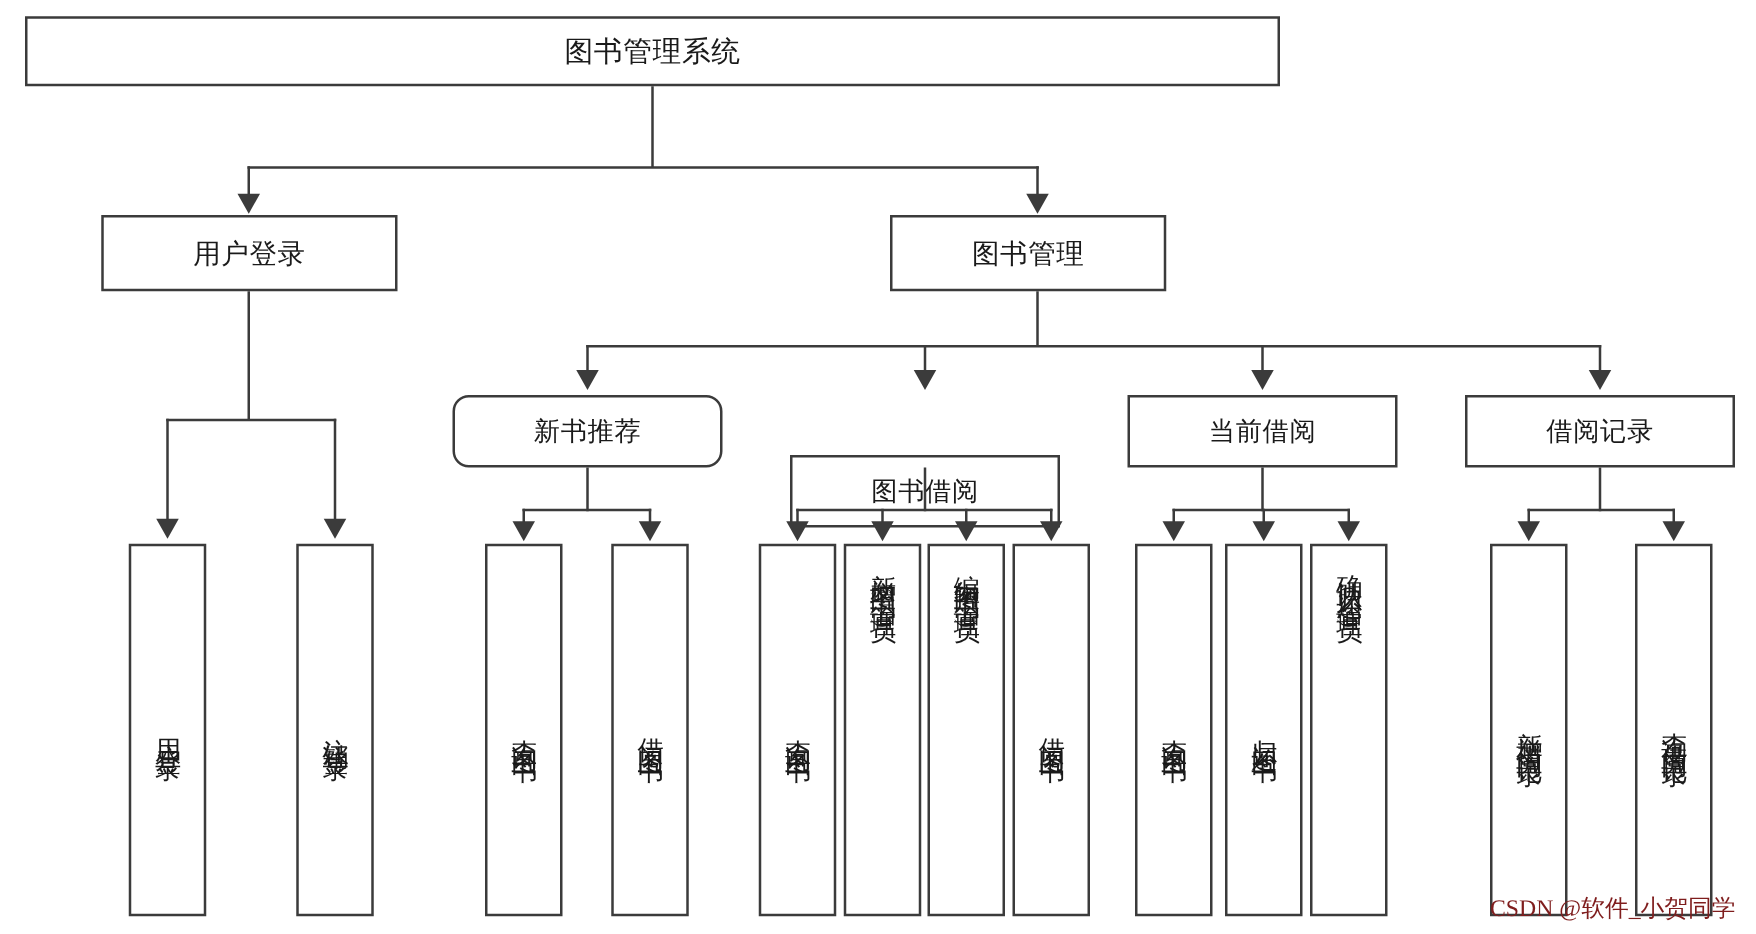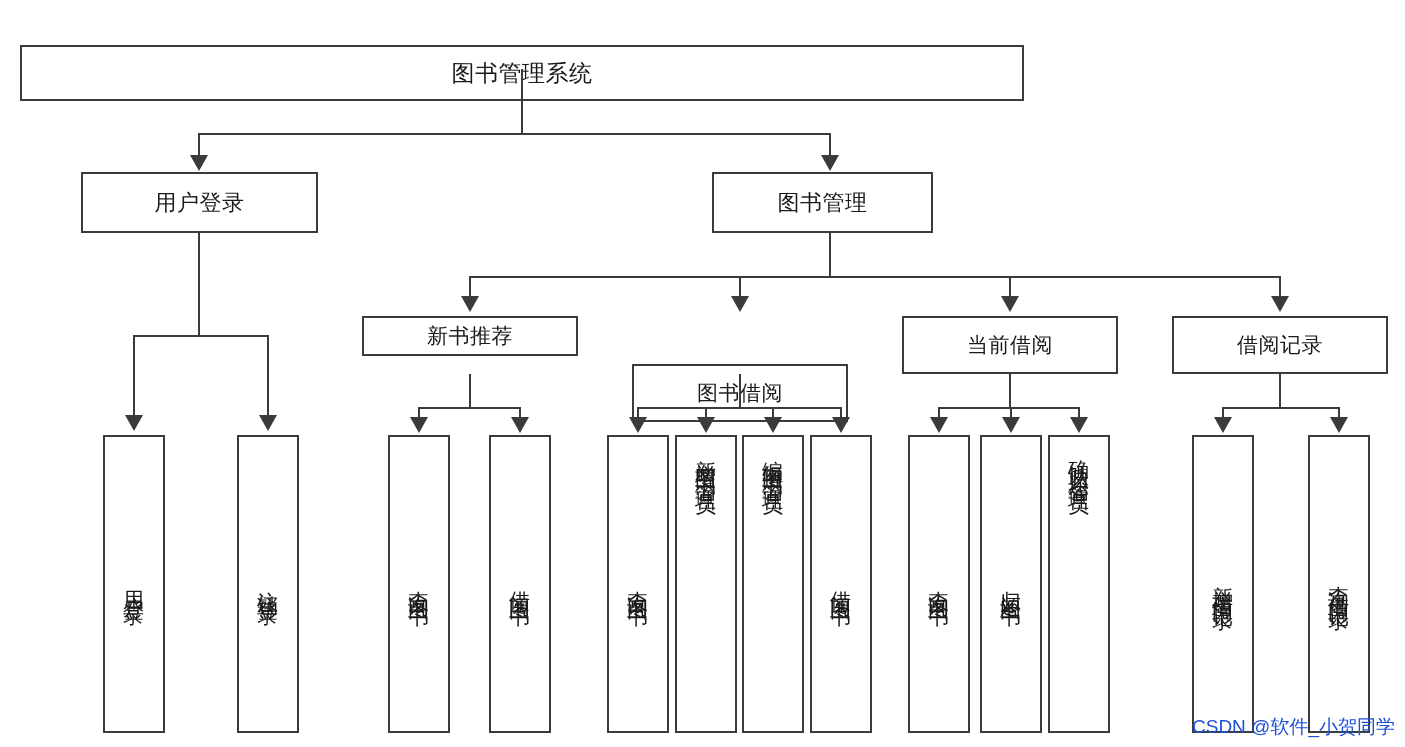--- a/index.html
+++ b/index.html
@@ -26,21 +26,20 @@
     background: #ffffff;
     color: #1a1a1a;
     display: flex;
     align-items: center;
     justify-content: center;
     text-align: center;
     letter-spacing: 0.5px;
   }
   .node.root {
     font-size: 23px;
-    margin-top: 32px;
   }
   .node.level1 {
     font-size: 22px;
   }
   .node.level2 {
     font-size: 21px;
   }
   
   .node.leaf {
     font-size: 21px;
@@ -74,23 +73,24 @@
     height: 0;
     border-left: 9px solid transparent;
     border-right: 9px solid transparent;
     border-top: 16px solid #3b3b3b;
   }
 
   
   .watermark {
     position: absolute;
     font-size: 19px;
-    color: #1d4ed8;
+    color: #7f1d1d;
     white-space: nowrap;
     user-select: none;
+    font-family: Liberation Serif, serif;
   }
 </style>
 </head>
 <body>
 
 <div id="canvas">
 
   <div class="node root" style="left:20px; top:13px; width:1004px; height:56px;">
     <span>图书管理系统</span>
   </div>
@@ -122,21 +122,21 @@
   <div class="hline" style="left:469px; top:276px; width:812px; height:2px;"></div>
   <div class="vline" style="left:469px; top:276px; width:2px; height:22px;"></div>
   <div class="arrow" style="left:461px; top:296px;"></div>
   <div class="vline" style="left:739px; top:276px; width:2px; height:22px;"></div>
   <div class="arrow" style="left:731px; top:296px;"></div>
   <div class="vline" style="left:1009px; top:276px; width:2px; height:22px;"></div>
   <div class="arrow" style="left:1001px; top:296px;"></div>
   <div class="vline" style="left:1279px; top:276px; width:2px; height:22px;"></div>
   <div class="arrow" style="left:1271px; top:296px;"></div>
 
-  <div class="node level2" style="left:362px; top:316px; width:216px; height:40px;">
+  <div class="node level2" style="left:362px; top:316px; width:216px; height:58px;border-radius:13px;">
     <span>新书推荐</span>
   </div>
   <div class="node level2" style="left:632px; top:316px; width:216px; height:58px;margin-top:48px;">
     <span>图书借阅</span>
   </div>
   <div class="node level2" style="left:902px; top:316px; width:216px; height:58px;">
     <span>当前借阅</span>
   </div>
   <div class="node level2" style="left:1172px; top:316px; width:216px; height:58px;">
     <span>借阅记录</span>

